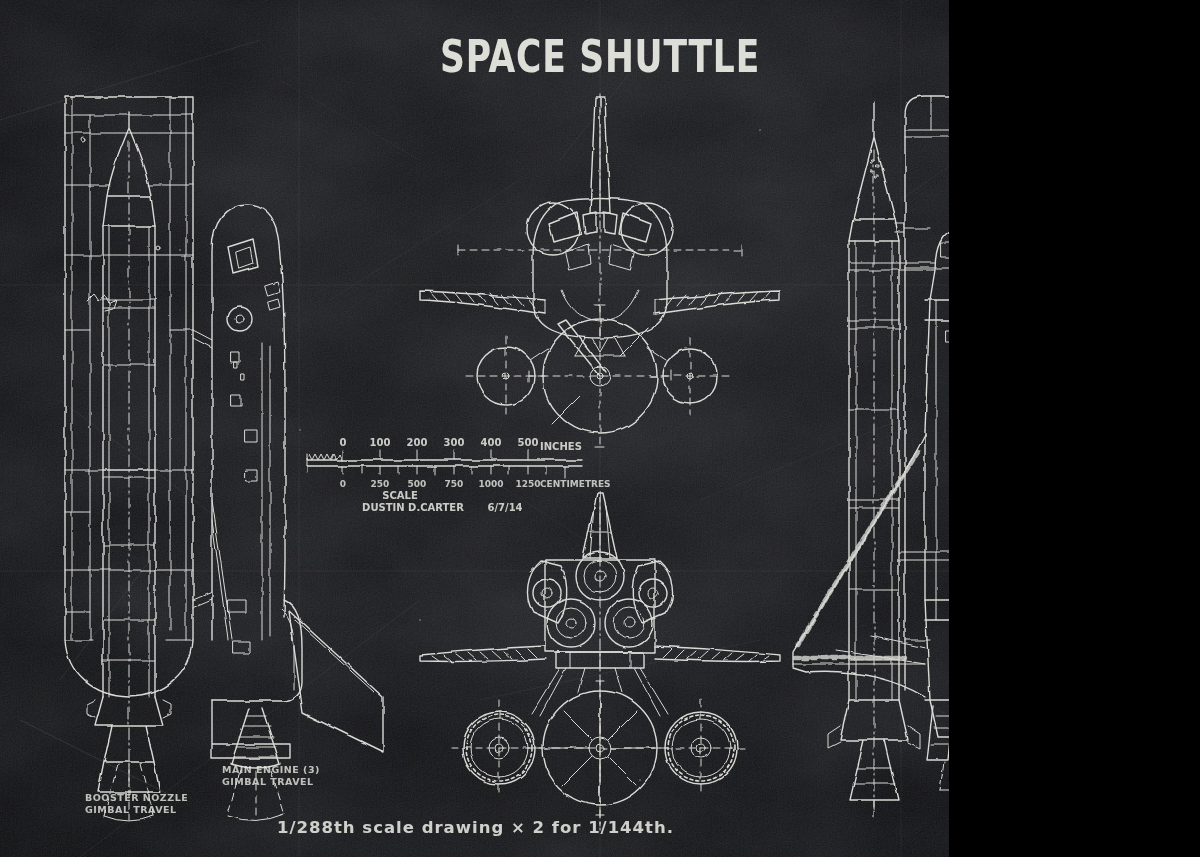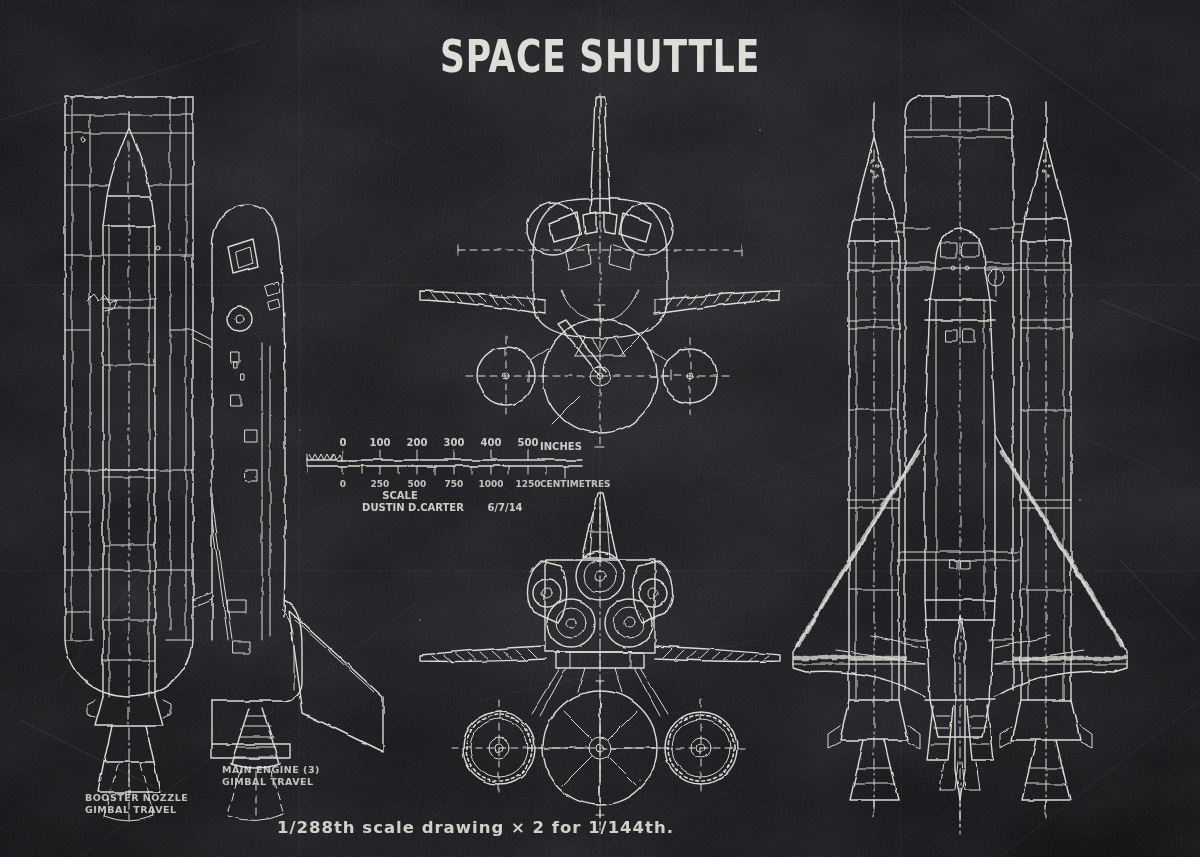--- a/index.html
+++ b/index.html
@@ -1,16 +1,16 @@
 <!DOCTYPE html>
 <html><head>
 <meta charset="utf-8">
 <style>
   html,body{margin:0;padding:0;background:#000;}
-  .poster{position:relative;width:1200px;height:857px;overflow:hidden;background:#141518;}
+  .poster{position:relative;width:949px;height:857px;overflow:hidden;background:#141518;}
   svg{position:absolute;left:0;top:0;display:block;}
   .ink path, .ink circle, .ink polyline{fill:none;stroke:#e9e9e4;stroke-width:1.4;stroke-linecap:round;stroke-linejoin:round;}
   .ink .thin{stroke-width:1;}
   .ink .dash{stroke-dasharray:7 5;stroke-width:1;}
   .ink .cdash{stroke-dasharray:11 4 2 4;stroke-width:1;}
   .ink .tooth{stroke-dasharray:3 3;stroke-width:1.6;}
   .ink .chain{stroke-dasharray:5 4;stroke-width:4.5;opacity:.8;}
   text{font-family:"DejaVu Sans","Liberation Sans",sans-serif;fill:#e8e8e2;}
   .t-title{font-size:45px;font-weight:bold;letter-spacing:1px;opacity:.95;}
   .t-ruler{font-size:10px;font-weight:bold;opacity:.85;}

